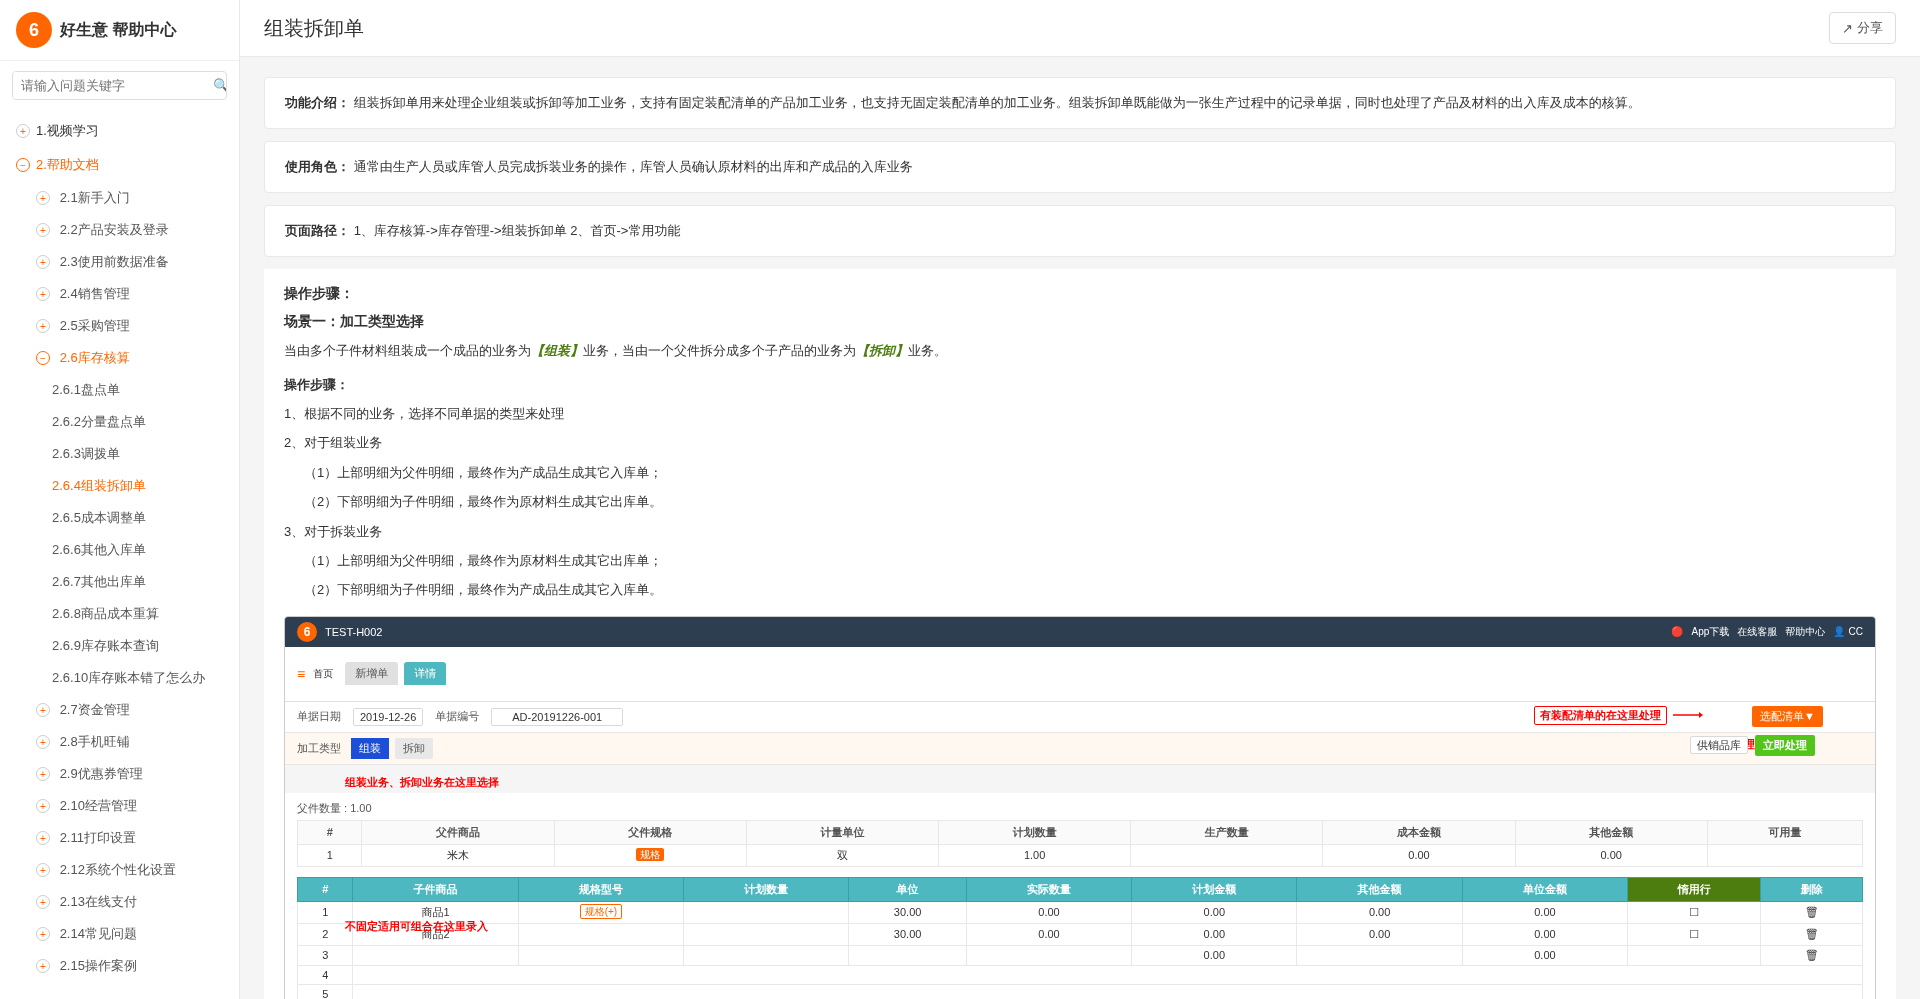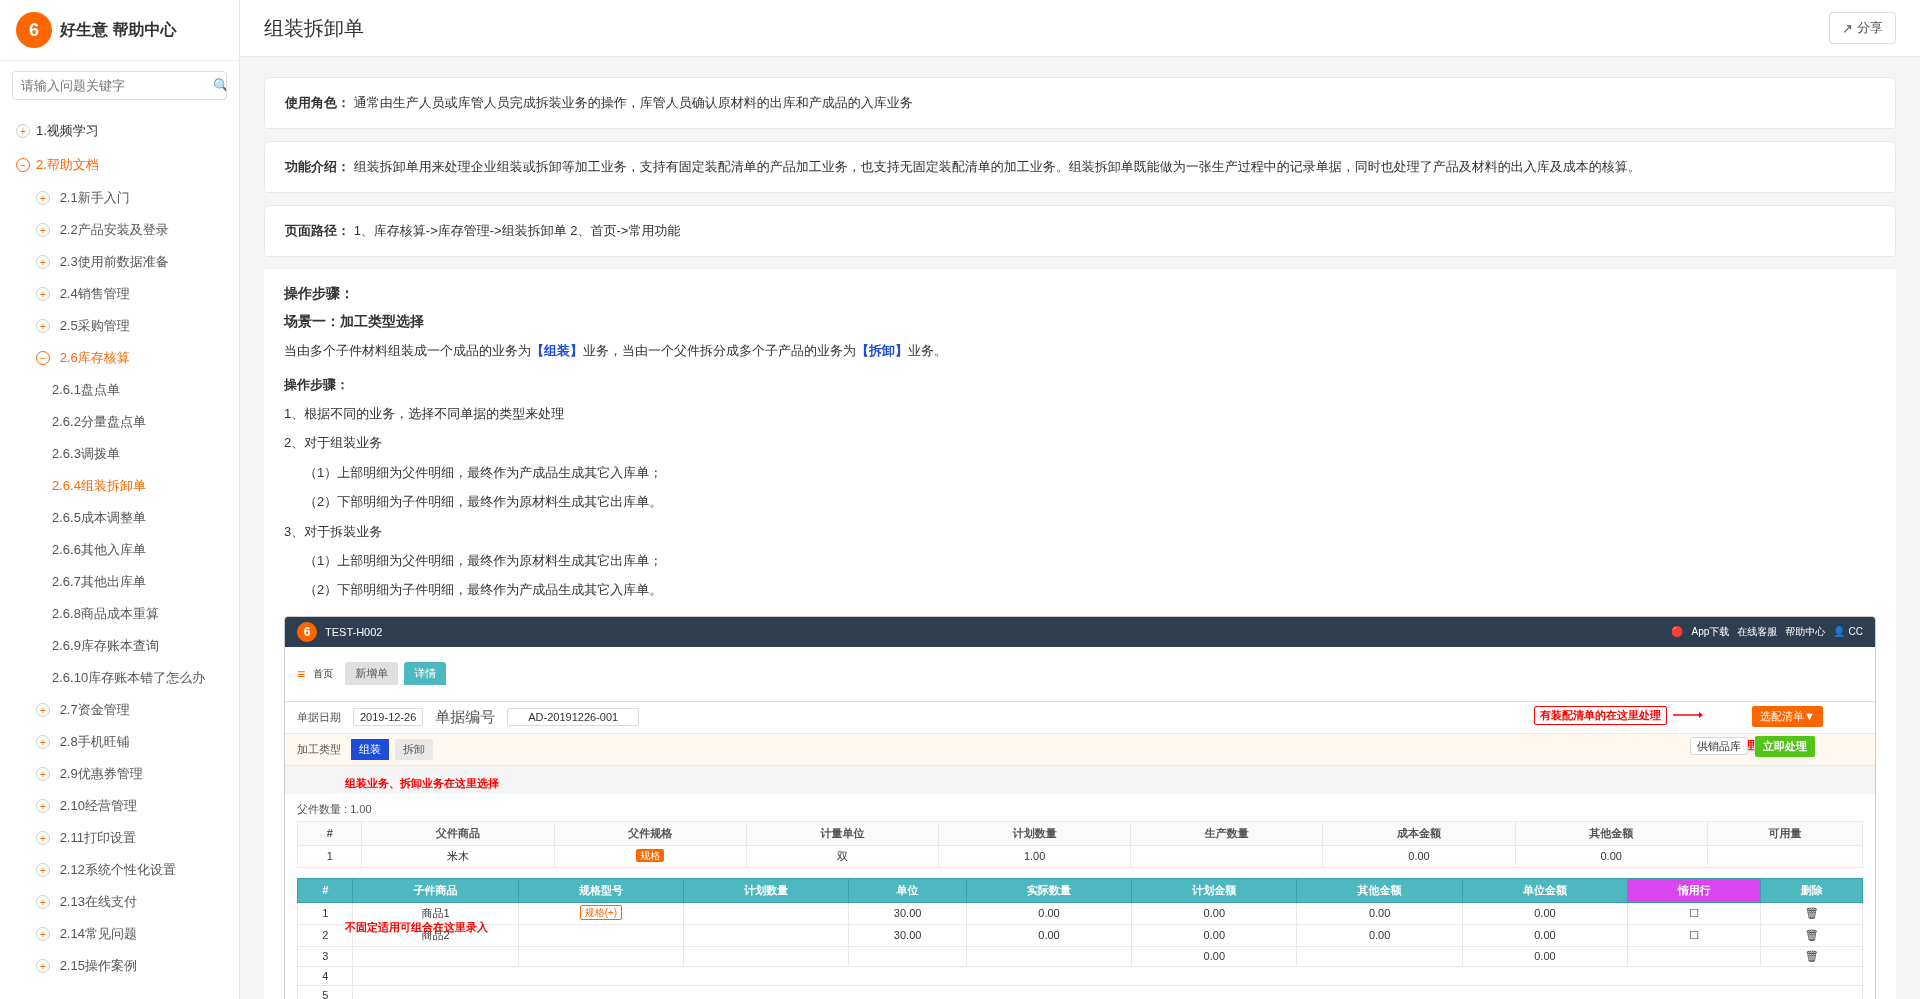--- a/index.html
+++ b/index.html
@@ -195,21 +195,21 @@
       font-size: 14px;
     }
 
     .ops-text {
       font-size: 13px;
       color: #333;
       line-height: 1.8;
       margin-bottom: 6px;
     }
 
-    .bold-orange { color: #1d4ed8; font-weight: bold; }
+    .bold-orange { color: #4d7c0f; font-weight: bold; font-style: italic; }
 
     .indent-1 { padding-left: 20px; }
 
     
     .mock-app {
       background: #f5f5f5;
       border: 1px solid #ccc;
       border-radius: 4px;
       overflow: hidden;
       font-size: 11px;
@@ -368,27 +368,27 @@
     <h1 class="page-title">组装拆卸单</h1>
     <button class="share-btn">
       <span>↗</span>
       <span>分享</span>
     </button>
   </div>
 
   <div id="content">
 
     <div class="info-box">
+      <span style="font-weight:bold;">功能介绍：</span>
+      <span>组装拆卸单用来处理企业组装或拆卸等加工业务，支持有固定装配清单的产品加工业务，也支持无固定装配清单的加工业务。组装拆卸单既能做为一张生产过程中的记录单据，同时也处理了产品及材料的出入库及成本的核算。</span>
+    </div>
+
+    <div class="info-box">
       <span style="font-weight:bold;">使用角色：</span>
       <span>通常由生产人员或库管人员完成拆装业务的操作，库管人员确认原材料的出库和产成品的入库业务</span>
-    </div>
-
-    <div class="info-box">
-      <span style="font-weight:bold;">功能介绍：</span>
-      <span>组装拆卸单用来处理企业组装或拆卸等加工业务，支持有固定装配清单的产品加工业务，也支持无固定装配清单的加工业务。组装拆卸单既能做为一张生产过程中的记录单据，同时也处理了产品及材料的出入库及成本的核算。</span>
     </div>
 
     <div class="info-box">
       <span style="font-weight:bold;">页面路径：</span>
       <span>1、库存核算-&gt;库存管理-&gt;组装拆卸单 2、首页-&gt;常用功能</span>
     </div>
 
     <div class="ops-section">
       <div class="section-title">操作步骤：</div>
 
@@ -432,21 +432,21 @@
             <span style="font-size:10px;margin:16px 6px;">首页</span>
           </div>
           <div style="background:#e0e0e0;border-radius:3px 3px 0 0;padding:4px 10px;font-size:11px;color:#555;">新增单</div>
           <div style="background:#4db8c0;border-radius:3px 3px 0 0;padding:4px 10px;font-size:11px;color:#fff;">详情</div>
         </div>
 
         <div style="background:#fff;padding:6px 12px;border-bottom:1px solid #e8e8e8;">
           <div style="display:flex;align-items:center;gap:12px;flex-wrap:wrap;position:relative;">
             <span style="font-size:11px;color:#555;">单据日期</span>
             <span style="border:1px solid #d9d9d9;padding:2px 6px;font-size:11px;border-radius:2px;">2019-12-26</span>
-            <span style="font-size:15px;color:#555;">单据编号</span>
+            <span style="font-size:11px;color:#555;">单据编号</span>
             <span style="border:1px solid #d9d9d9;padding:2px 20px;font-size:11px;border-radius:2px;">AD-20191226-001</span>
 
             <div style="position:absolute;right:160px;top:-2px;display:flex;align-items:center;gap:6px;">
               <span style="color:#f00;font-size:11px;font-weight:bold;border:1px solid #f00;padding:1px 5px;border-radius:2px;">有装配清单的在这里处理</span>
               <svg width="30" height="12" viewBox="0 0 30 12">
                 <line x1="0" y1="6" x2="26" y2="6" stroke="red" stroke-width="1.5"></line>
                 <polygon points="26,3 30,6 26,9" fill="red"></polygon>
               </svg>
             </div>
 
@@ -513,21 +513,21 @@
               <tr style="background:#4db8c0;color:#fff;">
                 <th style="background:#4db8c0;color:#fff;border-color:#3aa0a8;">#</th>
                 <th style="background:#4db8c0;color:#fff;border-color:#3aa0a8;">子件商品</th>
                 <th style="background:#4db8c0;color:#fff;border-color:#3aa0a8;">规格型号</th>
                 <th style="background:#4db8c0;color:#fff;border-color:#3aa0a8;">计划数量</th>
                 <th style="background:#4db8c0;color:#fff;border-color:#3aa0a8;">单位</th>
                 <th style="background:#4db8c0;color:#fff;border-color:#3aa0a8;">实际数量</th>
                 <th style="background:#4db8c0;color:#fff;border-color:#3aa0a8;">计划金额</th>
                 <th style="background:#4db8c0;color:#fff;border-color:#3aa0a8;">其他金额</th>
                 <th style="background:#4db8c0;color:#fff;border-color:#3aa0a8;">单位金额</th>
-                <th style="background:#d946ef;color:#fff;border-color:#3aa0a8;">惰用行</th>
+                <th style="background:#4d7c0f;color:#fff;border-color:#3aa0a8;">惰用行</th>
                 <th style="background:#4db8c0;color:#fff;border-color:#3aa0a8;">删除</th>
               </tr>
             </thead>
             <tbody>
               <tr>
                 <td>1</td>
                 <td>商品1</td>
                 <td><span style="border:1px solid #f60;color:#f60;padding:1px 4px;border-radius:2px;font-size:10px;">规格(+)</span></td>
                 <td></td>
                 <td>30.00</td>

